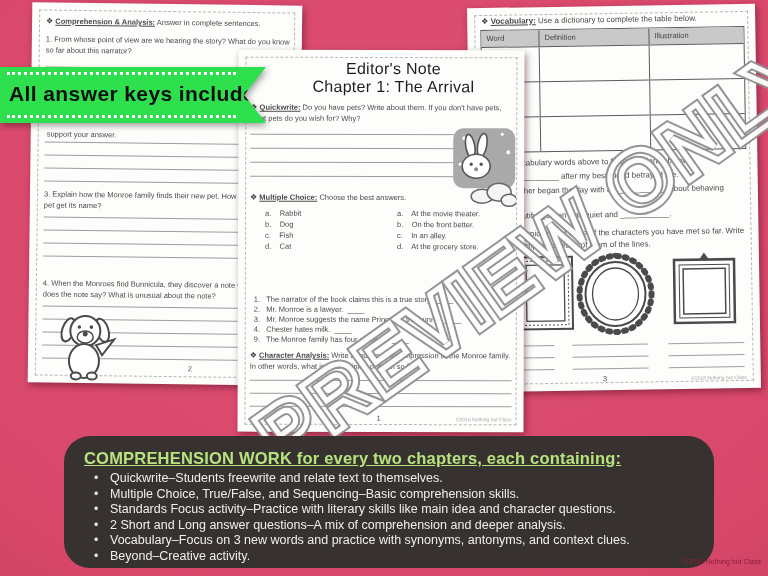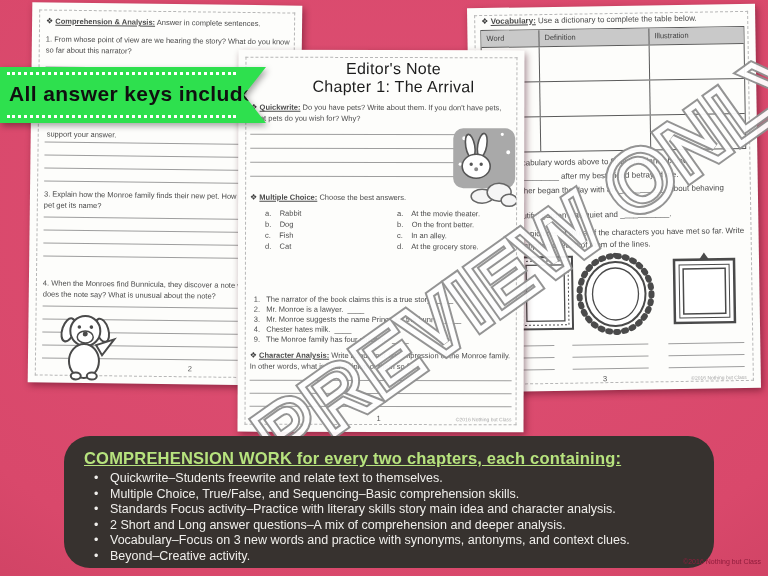--- a/index.html
+++ b/index.html
@@ -250,21 +250,21 @@
       <div class="banner-dots" style="bottom:5px"></div>
       <div class="banner-label">All answer keys included!</div>
     </div>
   </div>
 
   <div class="panel">
     <div class="panel-heading">COMPREHENSION WORK for every two chapters, each containing:</div>
     <ul>
       <li>Quickwrite–Students freewrite and relate text to themselves.</li>
       <li>Multiple Choice, True/False, and Sequencing–Basic comprehension skills.</li>
-      <li>Standards Focus activity–Practice with literary skills story main idea and character analysis.</li>
+      <li>Standards Focus activity–Practice with literary skills like main idea and character questions.</li>
       <li>2 Short and Long answer questions–A mix of comprehension and deeper analysis.</li>
       <li>Vocabulary–Focus on 3 new words and practice with synonyms, antonyms, and context clues.</li>
       <li>Beyond–Creative activity.</li>
     </ul>
   </div>
 
   <div class="footer-copy">©2016 Nothing but Class</div>
 
 </div>
 

